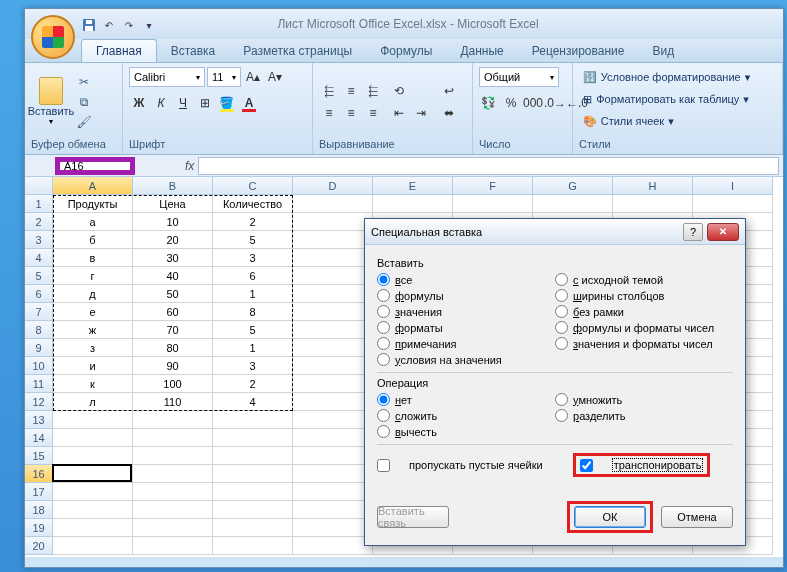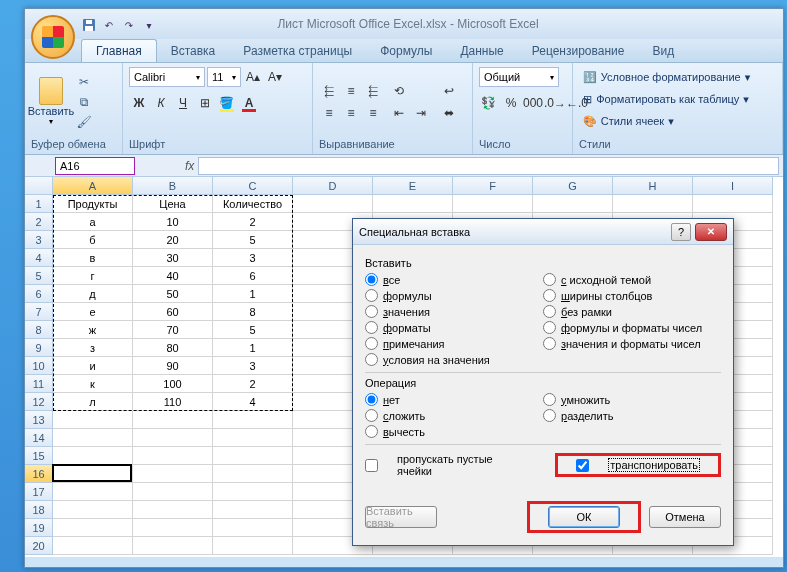--- a/index.html
+++ b/index.html
@@ -23,51 +23,51 @@
 .small-btns { display: flex; flex-direction: column; gap: 2px; }
 .sb { width: 18px; height: 18px; border: 1px solid transparent; display: flex; align-items: center; justify-content: center; font-size: 12px; color: #3a5a7a; }
 .font-row { display: flex; gap: 2px; align-items: center; }
 .font-ctl { background: #fff; border: 1px solid #a8bedb; height: 20px; font-size: 11px; padding: 0 4px; display: flex; align-items: center; }
 .btn-row { display: flex; gap: 2px; margin-top: 2px; }
 .tbtn { width: 20px; height: 20px; border: 1px solid transparent; display: flex; align-items: center; justify-content: center; font-size: 12px; color: #333; border-radius: 2px; }
 .align-grid { display: grid; grid-template-columns: repeat(3,20px); gap: 2px; }
 .number-box { background: #fff; border: 1px solid #a8bedb; height: 20px; width: 80px; font-size: 11px; padding: 0 4px; display: flex; align-items: center; justify-content: space-between; }
 .style-btn { display: flex; align-items: center; gap: 4px; font-size: 11px; color: #1a3a6a; height: 20px; padding: 0 4px; }
 .namebox-row { height: 22px; background: #e6eff9; display: flex; align-items: center; border-bottom: 1px solid #b5cde4; }
-.namebox { background: #fff; border: 1px solid #a21caf; width: 80px; height: 18px; margin-left: 30px; font-size: 11px; padding: 0 4px; display: flex; align-items: center; }
+.namebox { background: #fff; border: 5px solid #a21caf; width: 80px; height: 18px; margin-left: 30px; font-size: 11px; padding: 0 4px; display: flex; align-items: center; }
 .fx { margin-left: 50px; font-style: italic; font-size: 12px; color: #555; }
 .fx::before { content: "fx"; }
 .formula-bar { flex: 1; background: #fff; border: 1px solid #a8bedb; height: 18px; margin: 0 4px; }
 .grid-area { display: flex; height: 380px; background: #fff; }
 .row-headers { width: 28px; }
 .col-headers { display: flex; }
 .hcell { background: linear-gradient(#f4f8fd,#dce9f7); border-right: 1px solid #b5cde4; border-bottom: 1px solid #b5cde4; font-size: 11px; color: #3a5a7a; display: flex; align-items: center; justify-content: center; }
 .hcell.sel { background: linear-gradient(#ffe8a8,#fcd060); }
 .corner { width: 28px; height: 18px; background: linear-gradient(#f4f8fd,#dce9f7); border-right: 1px solid #b5cde4; border-bottom: 1px solid #b5cde4; }
 .grid-body { position: relative; }
 .row { display: flex; height: 18px; }
 .rh { width: 28px; height: 18px; }
 .cell { width: 80px; height: 18px; border-right: 1px solid #d4d4d4; border-bottom: 1px solid #d4d4d4; font-size: 11px; display: flex; align-items: center; justify-content: center; color: #000; }
 .marching { position: absolute; border: 1.5px dashed #000; pointer-events: none; }
 .active-cell { position: absolute; border: 2px solid #000; background: #fff; pointer-events: none; }
 
-.dialog { position: absolute; left: 352px; top: 218px; width: 382px; background: #f0f0f0; border: 1px solid #3a5a8a; box-shadow: 2px 3px 10px rgba(0,0,0,0.4); font-size: 11px; }
+.dialog { position: absolute; left: 364px; top: 218px; width: 382px; background: #f0f0f0; border: 1px solid #3a5a8a; box-shadow: 2px 3px 10px rgba(0,0,0,0.4); font-size: 11px; }
 .dlg-title { height: 26px; background: linear-gradient(#fefefe,#d8e4f2); display: flex; align-items: center; padding: 0 6px; color: #000; border-bottom: 1px solid #b5cde4; }
 .dlg-title-text { flex: 1; }
 .dlg-close { width: 32px; height: 18px; background: linear-gradient(#e89090,#c83030); border: 1px solid #903030; border-radius: 3px; color: #fff; display: flex; align-items: center; justify-content: center; font-size: 10px; font-weight: bold; }
 .dlg-help { width: 20px; height: 18px; background: linear-gradient(#f8f8f8,#d8d8d8); border: 1px solid #999; border-radius: 2px; display: flex; align-items: center; justify-content: center; margin-right: 4px; }
 .dlg-body { padding: 8px 12px 12px; }
 .fieldset-label { color: #000; margin: 4px 0 2px; }
 .radio-cols { display: flex; }
 .radio-col { flex: 1; display: flex; flex-direction: column; gap: 3px; padding: 2px 0; }
 .radio { display: flex; align-items: center; gap: 5px; }
 .radio input { margin: 0; }
 .dlg-row { display: flex; align-items: center; gap: 30px; margin-top: 8px; }
 .chk { display: flex; align-items: center; gap: 19px; }
-.highlight-red { border: 3px solid #e02020; padding: 2px 18px; display: inline-flex; }
+.highlight-red { border: 3px solid #e02020; padding: 2px 4px; display: inline-flex; }
 .dlg-buttons { display: flex; justify-content: flex-end; gap: 8px; margin-top: 24px; align-items: center; }
 .dlg-btn { width: 72px; height: 22px; background: linear-gradient(#fdfdfd,#e4e4e4); border: 1px solid #888; border-radius: 3px; font-size: 11px; display: flex; align-items: center; justify-content: center; }
 .dlg-btn.disabled { color: #999; }
 .dlg-btn.focus { border: 1px solid #3a7ac8; box-shadow: 0 0 0 1px #6ab0f0 inset; }
 .hr { border: none; border-top: 1px solid #ccc; margin: 4px 0; }
 svg { display: block; }
 </style>
 </head>
 <body>
 

